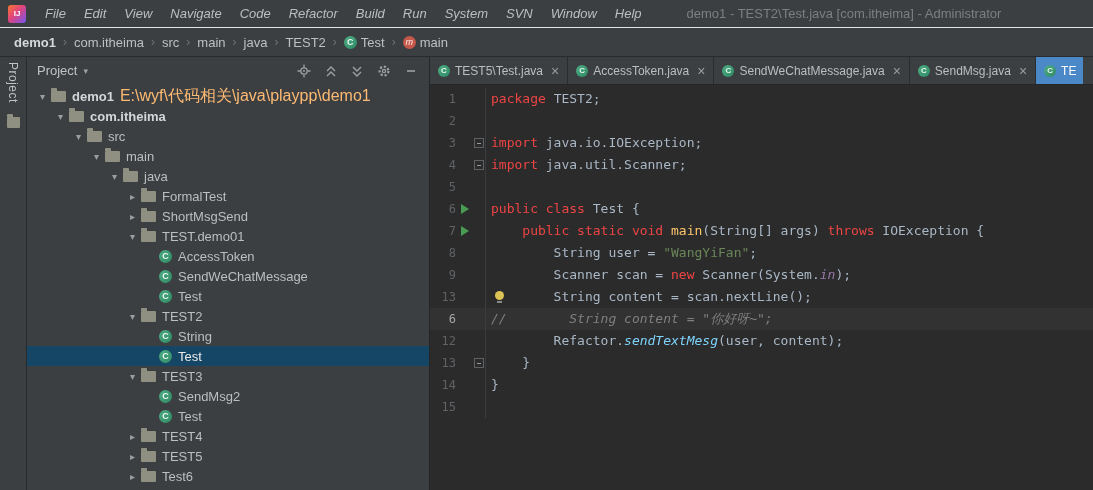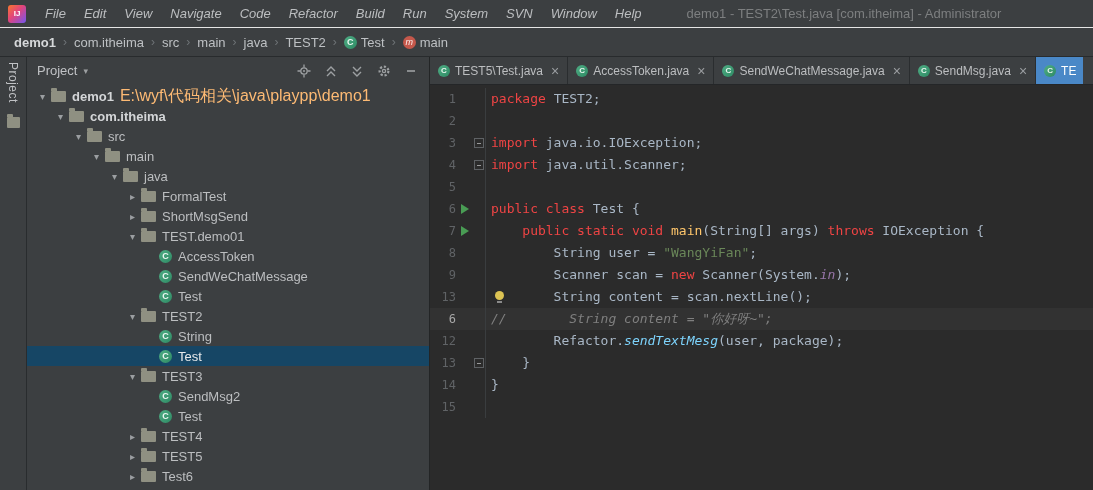--- a/index.html
+++ b/index.html
@@ -392,21 +392,21 @@
         <div class="line current">
           <span class="g-num">6</span>
           <span class="g-run"></span>
           <span class="g-fold"></span>
           <span class="code-text"><span class="tk-com">//        String content = "你好呀~";</span></span>
         </div>
         <div class="line">
           <span class="g-num">12</span>
           <span class="g-run"></span>
           <span class="g-fold"></span>
-          <span class="code-text"><span class="tk-d">        Refactor.</span><span class="tk-sm">sendTextMesg</span><span class="tk-d">(user, package);</span></span>
+          <span class="code-text"><span class="tk-d">        Refactor.</span><span class="tk-sm">sendTextMesg</span><span class="tk-d">(user, content);</span></span>
         </div>
         <div class="line">
           <span class="g-num">13</span>
           <span class="g-run"></span>
           <span class="g-fold has-fold"></span>
           <span class="code-text"><span class="tk-d">    }</span></span>
         </div>
         <div class="line">
           <span class="g-num">14</span>
           <span class="g-run"></span>

